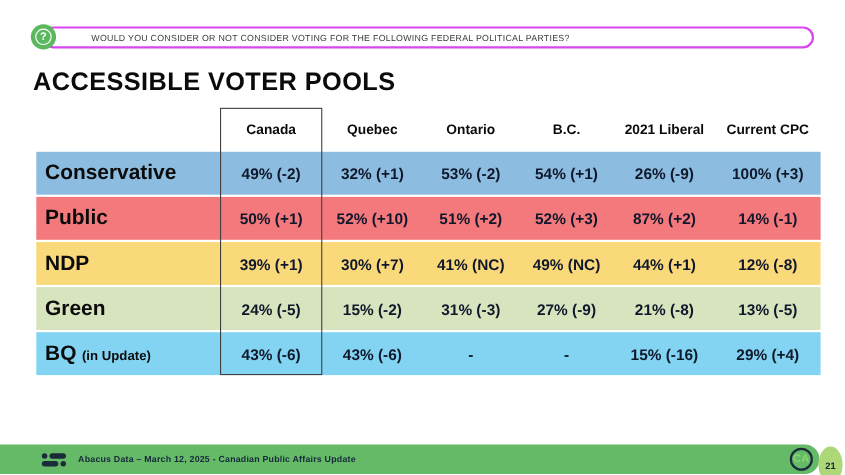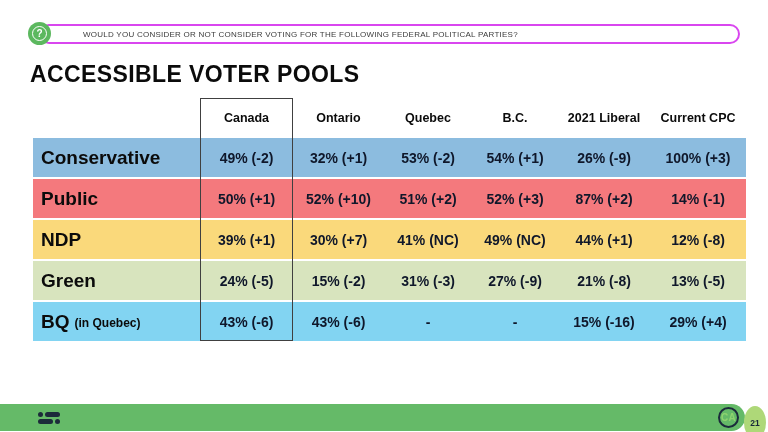--- a/index.html
+++ b/index.html
@@ -94,22 +94,22 @@
   </div>
 </div>
 
 <div class="page-title">ACCESSIBLE VOTER POOLS</div>
 
 <div class="table-wrap">
 
   <div class="grid-row thead-row">
     <div class="th"></div>
     <div class="th">Canada</div>
+    <div class="th">Quebec</div>
     <div class="th">Ontario</div>
-    <div class="th">Quebec</div>
     <div class="th">B.C.</div>
     <div class="th">2021 Liberal</div>
     <div class="th">Current CPC</div>
   </div>
 
   <div class="tbody">
 
     <div class="grid-row trow" style="background-color: rgb(140, 188, 223);">
       <div class="party-cell">
         <span>Conservative</span>
@@ -154,21 +154,21 @@
       <div class="val-cell">15% (-2)</div>
       <div class="val-cell">31% (-3)</div>
       <div class="val-cell">27% (-9)</div>
       <div class="val-cell">21% (-8)</div>
       <div class="val-cell">13% (-5)</div>
     </div>
 
     <div class="grid-row trow" style="background-color: rgb(130, 212, 242);">
       <div class="party-cell">
         <span>BQ</span>
-        <span class="party-suffix">(in Quebec)</span>
+        <span class="party-suffix">(in Update)</span>
       </div>
       <div class="val-cell">43% (-6)</div>
       <div class="val-cell">43% (-6)</div>
       <div class="val-cell">-</div>
       <div class="val-cell">-</div>
       <div class="val-cell">15% (-16)</div>
       <div class="val-cell">29% (+4)</div>
     </div>
 
   </div>
@@ -180,16 +180,17 @@
   <div class="abacus-logo">
     <div class="logo-line">
       <div class="logo-dot"></div>
       <div class="logo-bar"></div>
     </div>
     <div class="logo-line">
       <div class="logo-bar"></div>
       <div class="logo-dot"></div>
     </div>
   </div>
+  <span class="footer-text">Abacus Data – March 12, 2025 - Canadian Public Affairs Update</span>
   <div class="ca-badge">CA</div>
 </div>
 
 <div class="page-circle" style="background-color: rgb(174, 216, 120);">21</div>
 
 </body></html>

